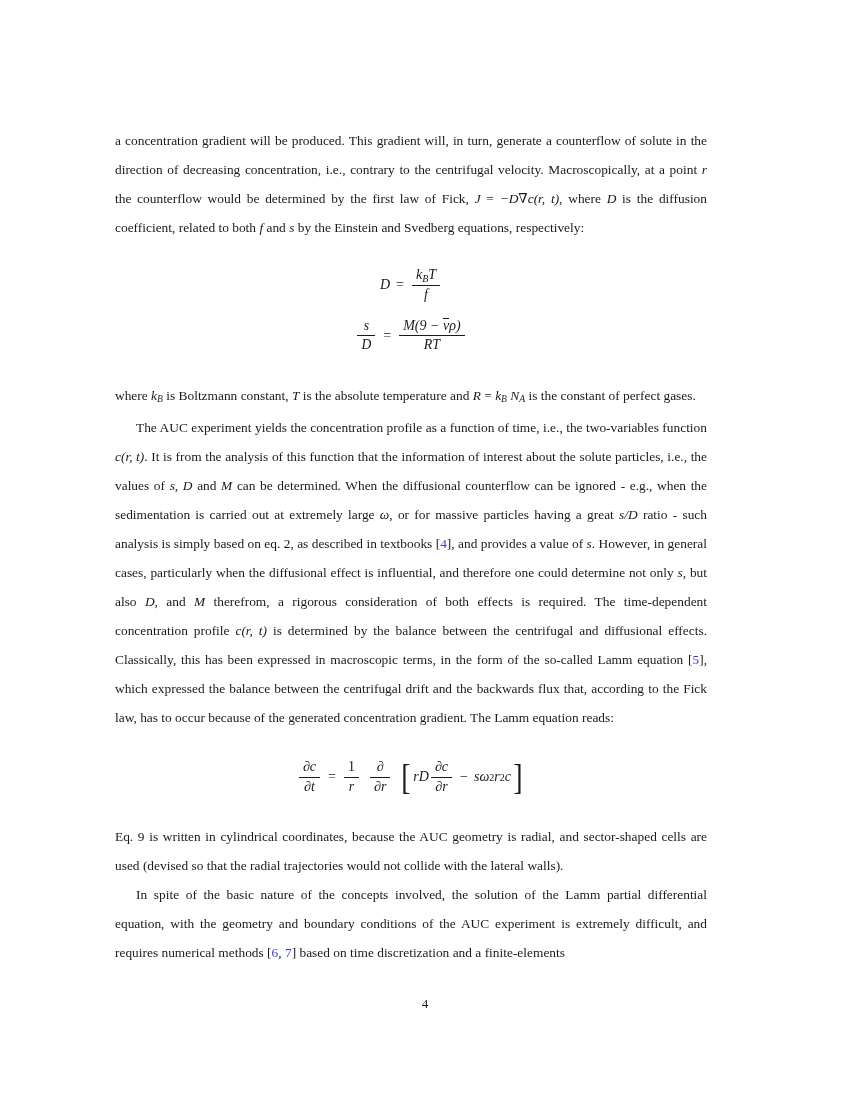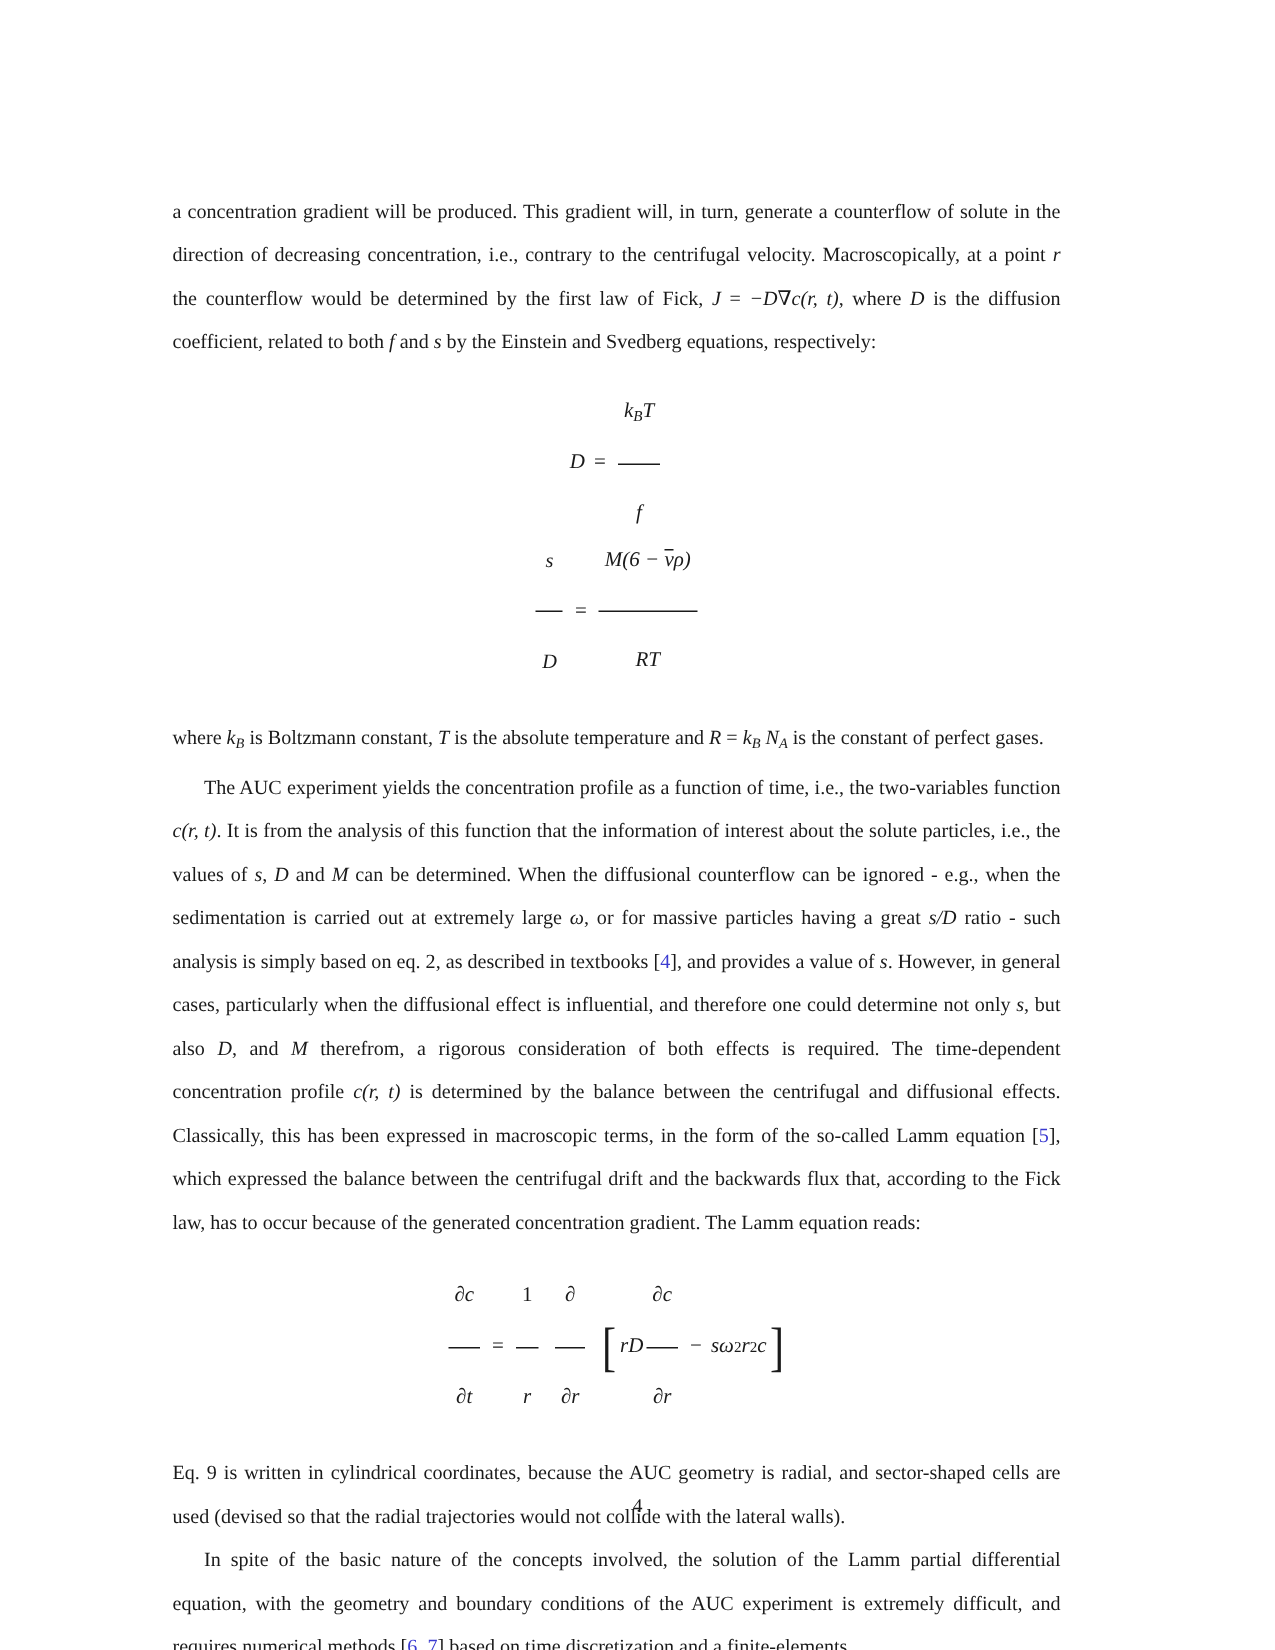--- a/index.html
+++ b/index.html
@@ -73,21 +73,20 @@
   .op {
     font-style: normal;
     padding: 0 6px;
   }
   .frac {
     display: inline-flex;
     flex-direction: column;
     align-items: center;
     vertical-align: middle;
     margin: 0 2px;
-    gap: 24px;
   }
   .frac .num,
   .frac .den {
     display: block;
     padding: 1px 4px;
     line-height: 1.18;
     white-space: nowrap;
   }
   .frac .bar {
     display: block;
@@ -147,21 +146,21 @@
 
   <div class="eq-block eq2-wrap">
     <div class="eq-row">
       <span class="frac frac-sm">
         <span class="num mathvar">s</span>
         <span class="bar"></span>
         <span class="den mathvar">D</span>
       </span>
       <span class="op">=</span>
       <span class="frac">
-        <span class="num"><span class="mathvar">M(6 − </span><span class="ovl mathvar">ν</span><span class="mathvar">ρ</span><span class="mathvar">)</span></span>
+        <span class="num"><span class="mathvar">M(9 − </span><span class="ovl mathvar">ν</span><span class="mathvar">ρ</span><span class="mathvar">)</span></span>
         <span class="bar"></span>
         <span class="den mathvar">RT</span>
       </span>
     </div>
   </div>
 
   <div class="spacer-after-eq"></div>
 
   <p class="body-text"><span>where </span><span class="mathvar">k</span><sub class="msub">B</sub><span> is Boltzmann constant, </span><span class="mathvar">T</span><span> is the absolute temperature and </span><span class="mathvar">R</span><span> = </span><span class="mathvar">k</span><sub class="msub">B</sub><span class="mathvar"> N</span><sub class="msub">A</sub><span> is the constant of perfect gases.</span></p>
 

